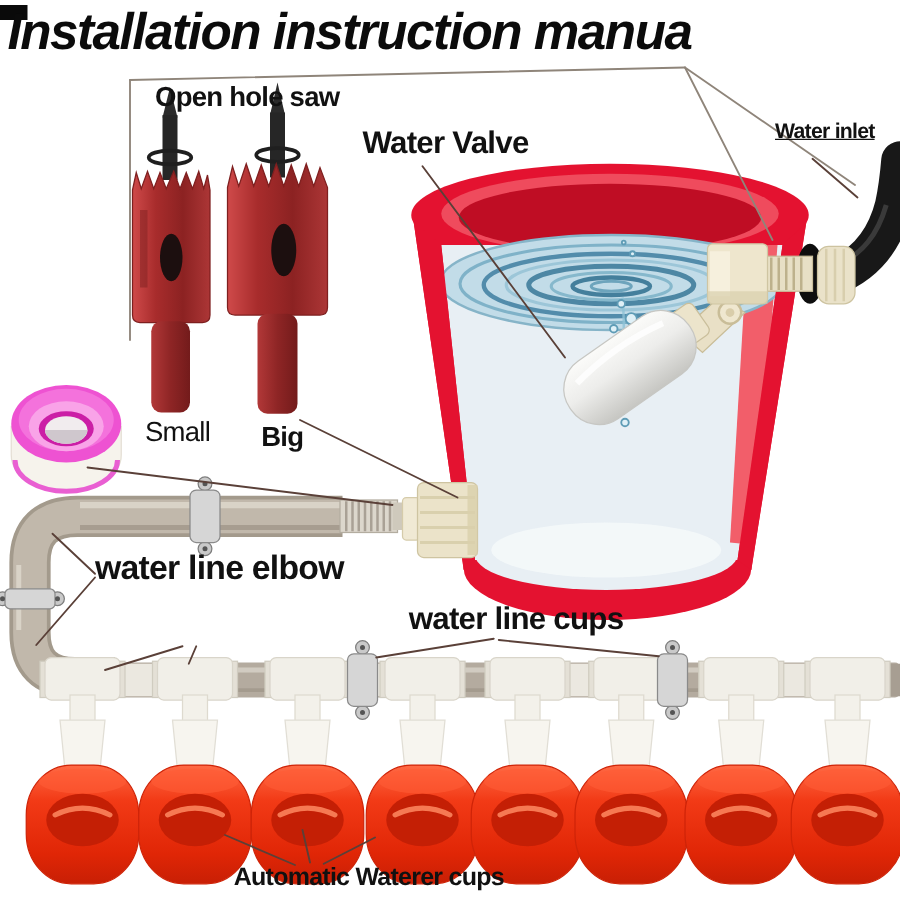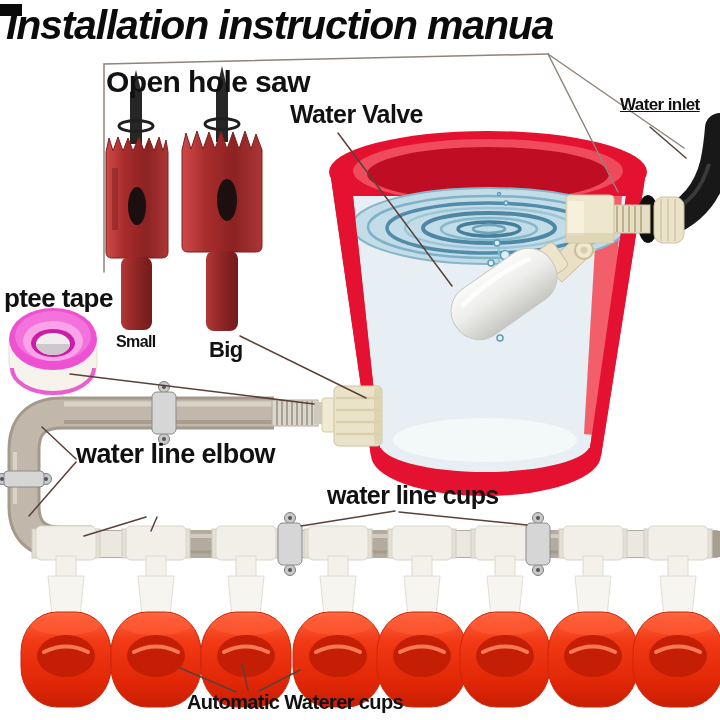--- a/index.html
+++ b/index.html
@@ -301,23 +301,22 @@
       <path d="M 70,374 L 314,404"></path>
       <path d="M 76,459 L 42,427 M 76,462 L 29,516"></path>
       <path d="M 146,517 L 84,536 M 157,517 L 151,531"></path>
       <path d="M 395,511 L 301,526 M 399,512 L 527,525"></path>
       <path d="M 236,692 L 180,668 M 248,690 L 242,664 M 259,691 L 300,670"></path>
     </g>
   </g>
 </svg>
 
 <div class="title">Installation instruction manua</div>
-<div class="lbl" style="left:106px;top:66px;font-size:30px;">Open hole saw</div>
+<div class="lbl" style="left:124px;top:66px;font-size:22px;">Open hole saw</div>
 <div class="lbl" style="left:290px;top:101px;font-size:25px;">Water Valve</div>
 <div class="lbl" style="left:620px;top:96px;font-size:17px;text-decoration:underline;">Water inlet</div>
-<div class="lbl" style="left:4px;top:285px;font-size:26px;">ptee tape</div>
-<div class="lbl" style="left:116px;top:334px;font-size:16px;font-weight:700;">Small</div>
+<div class="lbl" style="left:116px;top:334px;font-size:22px;font-weight:400;">Small</div>
 <div class="lbl" style="left:209px;top:338px;font-size:22px;font-weight:600;">Big</div>
 <div class="lbl" style="left:76px;top:440px;font-size:27px;">water line elbow</div>
 <div class="lbl" style="left:327px;top:482px;font-size:25px;">water line cups</div>
 <div class="lbl" style="left:187px;top:692px;font-size:20px;">Automatic Waterer cups</div>
 
 </div>
 
 </body></html>

